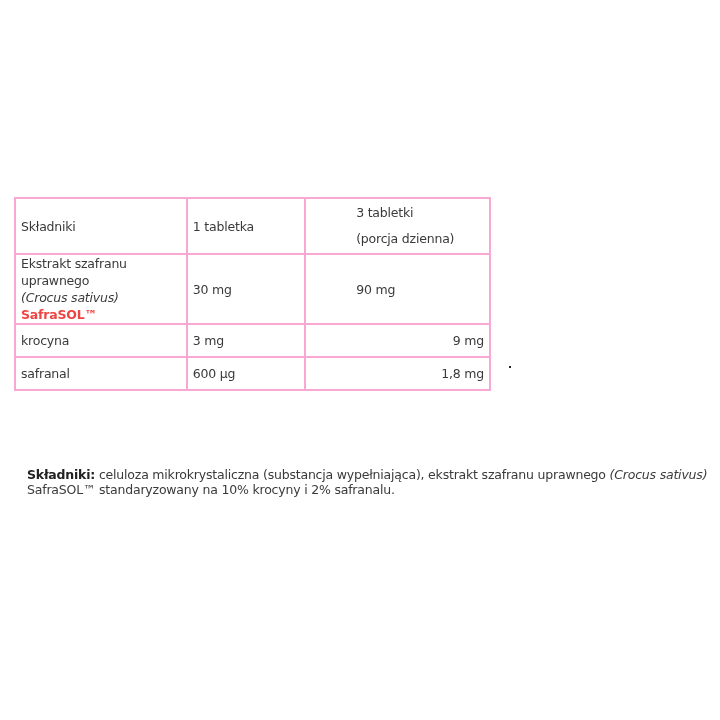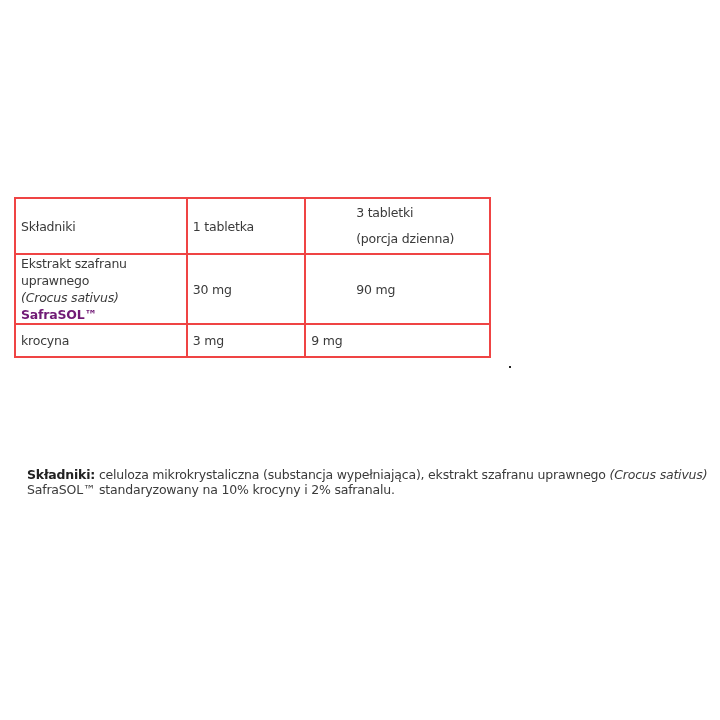--- a/index.html
+++ b/index.html
@@ -18,38 +18,38 @@
     .composition-table {
       position: absolute;
       left: 14px;
       top: 197px;
       width: 477px;
       border-collapse: collapse;
       font-size: 12.5px;
       letter-spacing: -0.2px;
     }
     .composition-table td {
-      border: 2px solid #ef4444;
+      border: 2px solid #f9a8d4;
       padding: 0 5px;
       vertical-align: middle;
       line-height: 17px;
     }
     .col-1 { width: 180px; }
     .col-2 { width: 120px; margin-left: 16px; }
     .col-3 { width: 146px; }
     .row-header td { height: 54px; }
     .row-extract td { height: 57px; }
     .row-wtym td { height: 32px; vertical-align: top; padding-top: 5px; }
     .row-krocyna td { height: 31px; }
     .row-safranal td { height: 31px; }
     .hdr-3 { padding-left: 50px !important; line-height: 26px !important; }
     .val-3 { padding-left: 50px !important; border-radius: 20px; }
-    .val-3-center { text-align: left; }
+    .val-3-center { text-align: right; }
     .italic { font-style: italic; }
-    .bold { font-weight: bold; color: #701a75; }
+    .bold { font-weight: bold; color: #ef4444; }
     .stray-dot {
       position: absolute;
       left: 509px;
       top: 366px;
       width: 2px;
       height: 2px;
       background: #222;
     }
     .ingredients-note {
       position: absolute;
@@ -86,20 +86,25 @@
       <span class="bold">SafraSOL™</span>
     </td>
     <td class="col-2">30 mg</td>
     <td class="col-3 val-3">90 mg</td>
   </tr>
   <tr class="row-krocyna">
     <td class="col-1">krocyna</td>
     <td class="col-2">3 mg</td>
     <td class="col-3 val-3-center">9 mg</td>
   </tr>
+  <tr class="row-safranal">
+    <td class="col-1">safranal</td>
+    <td class="col-2">600 µg</td>
+    <td class="col-3 val-3-center">1,8 mg</td>
+  </tr>
 </tbody>
   </table>
 
 <div class="stray-dot"></div>
 
 <p class="ingredients-note" style="margin:8px;">
   <span class="label">Składniki:</span><span> celuloza mikrokrystaliczna (substancja wypełniająca), ekstrakt szafranu uprawnego </span><span class="italic">(Crocus sativus)</span><span> SafraSOL™ standaryzowany na 10% krocyny i 2% safranalu.</span>
 </p>
 
 </body></html>

